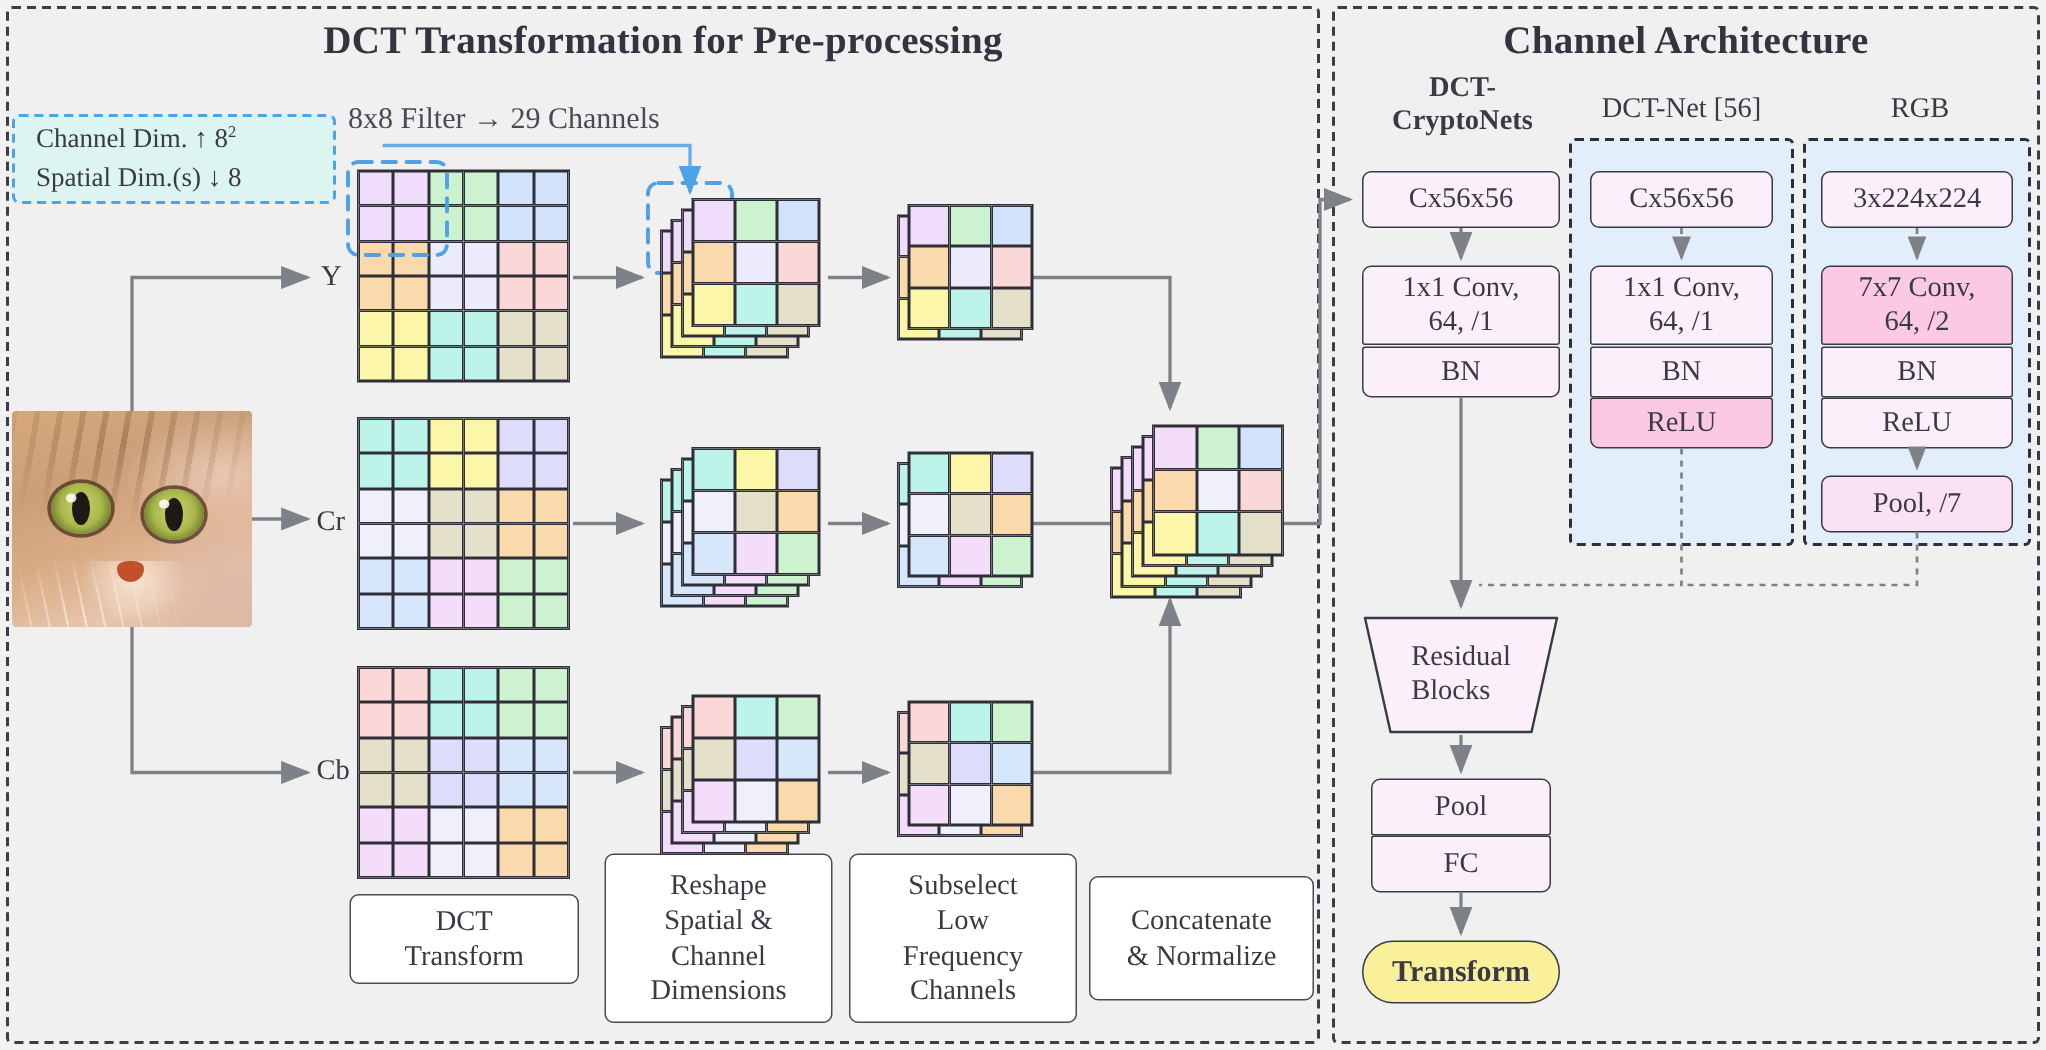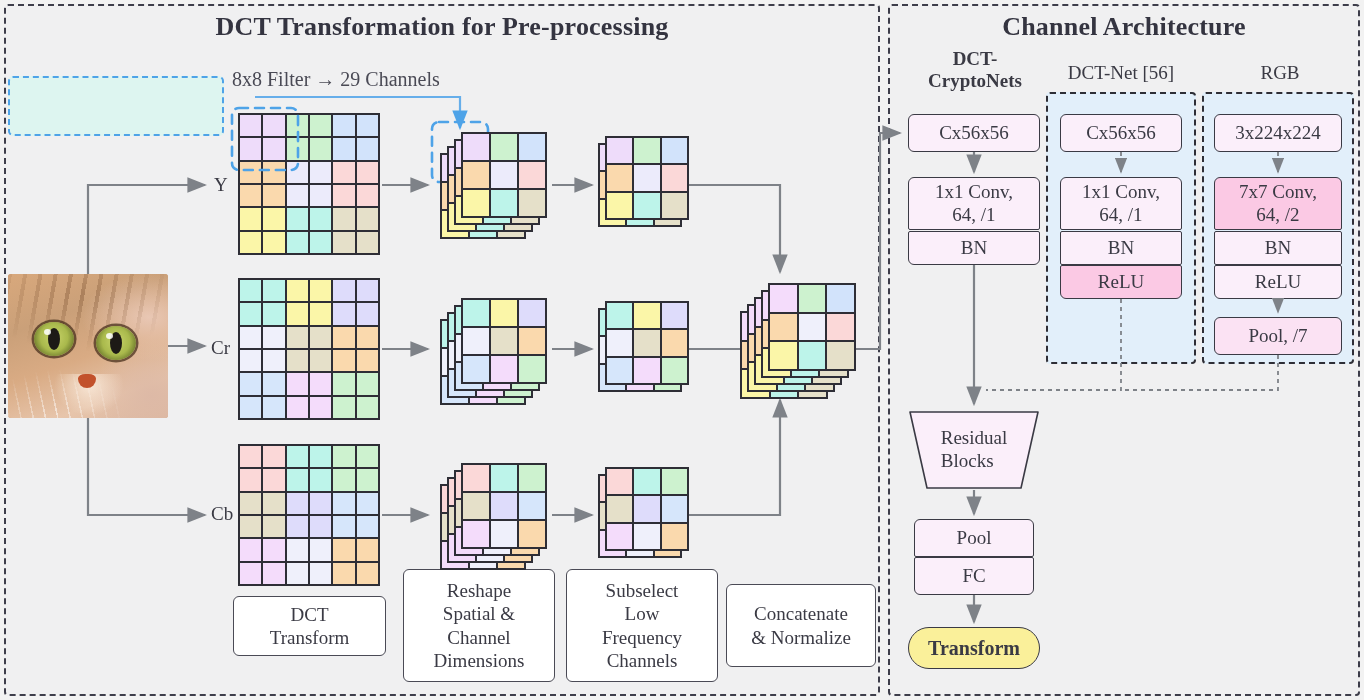--- a/index.html
+++ b/index.html
@@ -138,20 +138,22 @@
                 pointer-events:none; }
 </style>
 </head>
 <body>
 
 <div class="panel" id="panel-left">
   <div class="panel-title">DCT Transformation for Pre-processing</div>
 </div>
 
 <div id="legend">
+  <div><span>Channel Dim. ↑ 8</span><sup>2</sup></div>
+  <div>Spatial Dim.(s) ↓ 8</div>
 </div>
 
 <div id="filter-note">8x8 Filter → 29 Channels</div>
 
 <div id="cat">
   <div class="catlayer bg"></div>
   <div class="catlayer stripes"></div>
   <div class="catlayer whiskers"></div>
   <div id="muzzle"></div>
   <div class="eye" id="eye-l">

